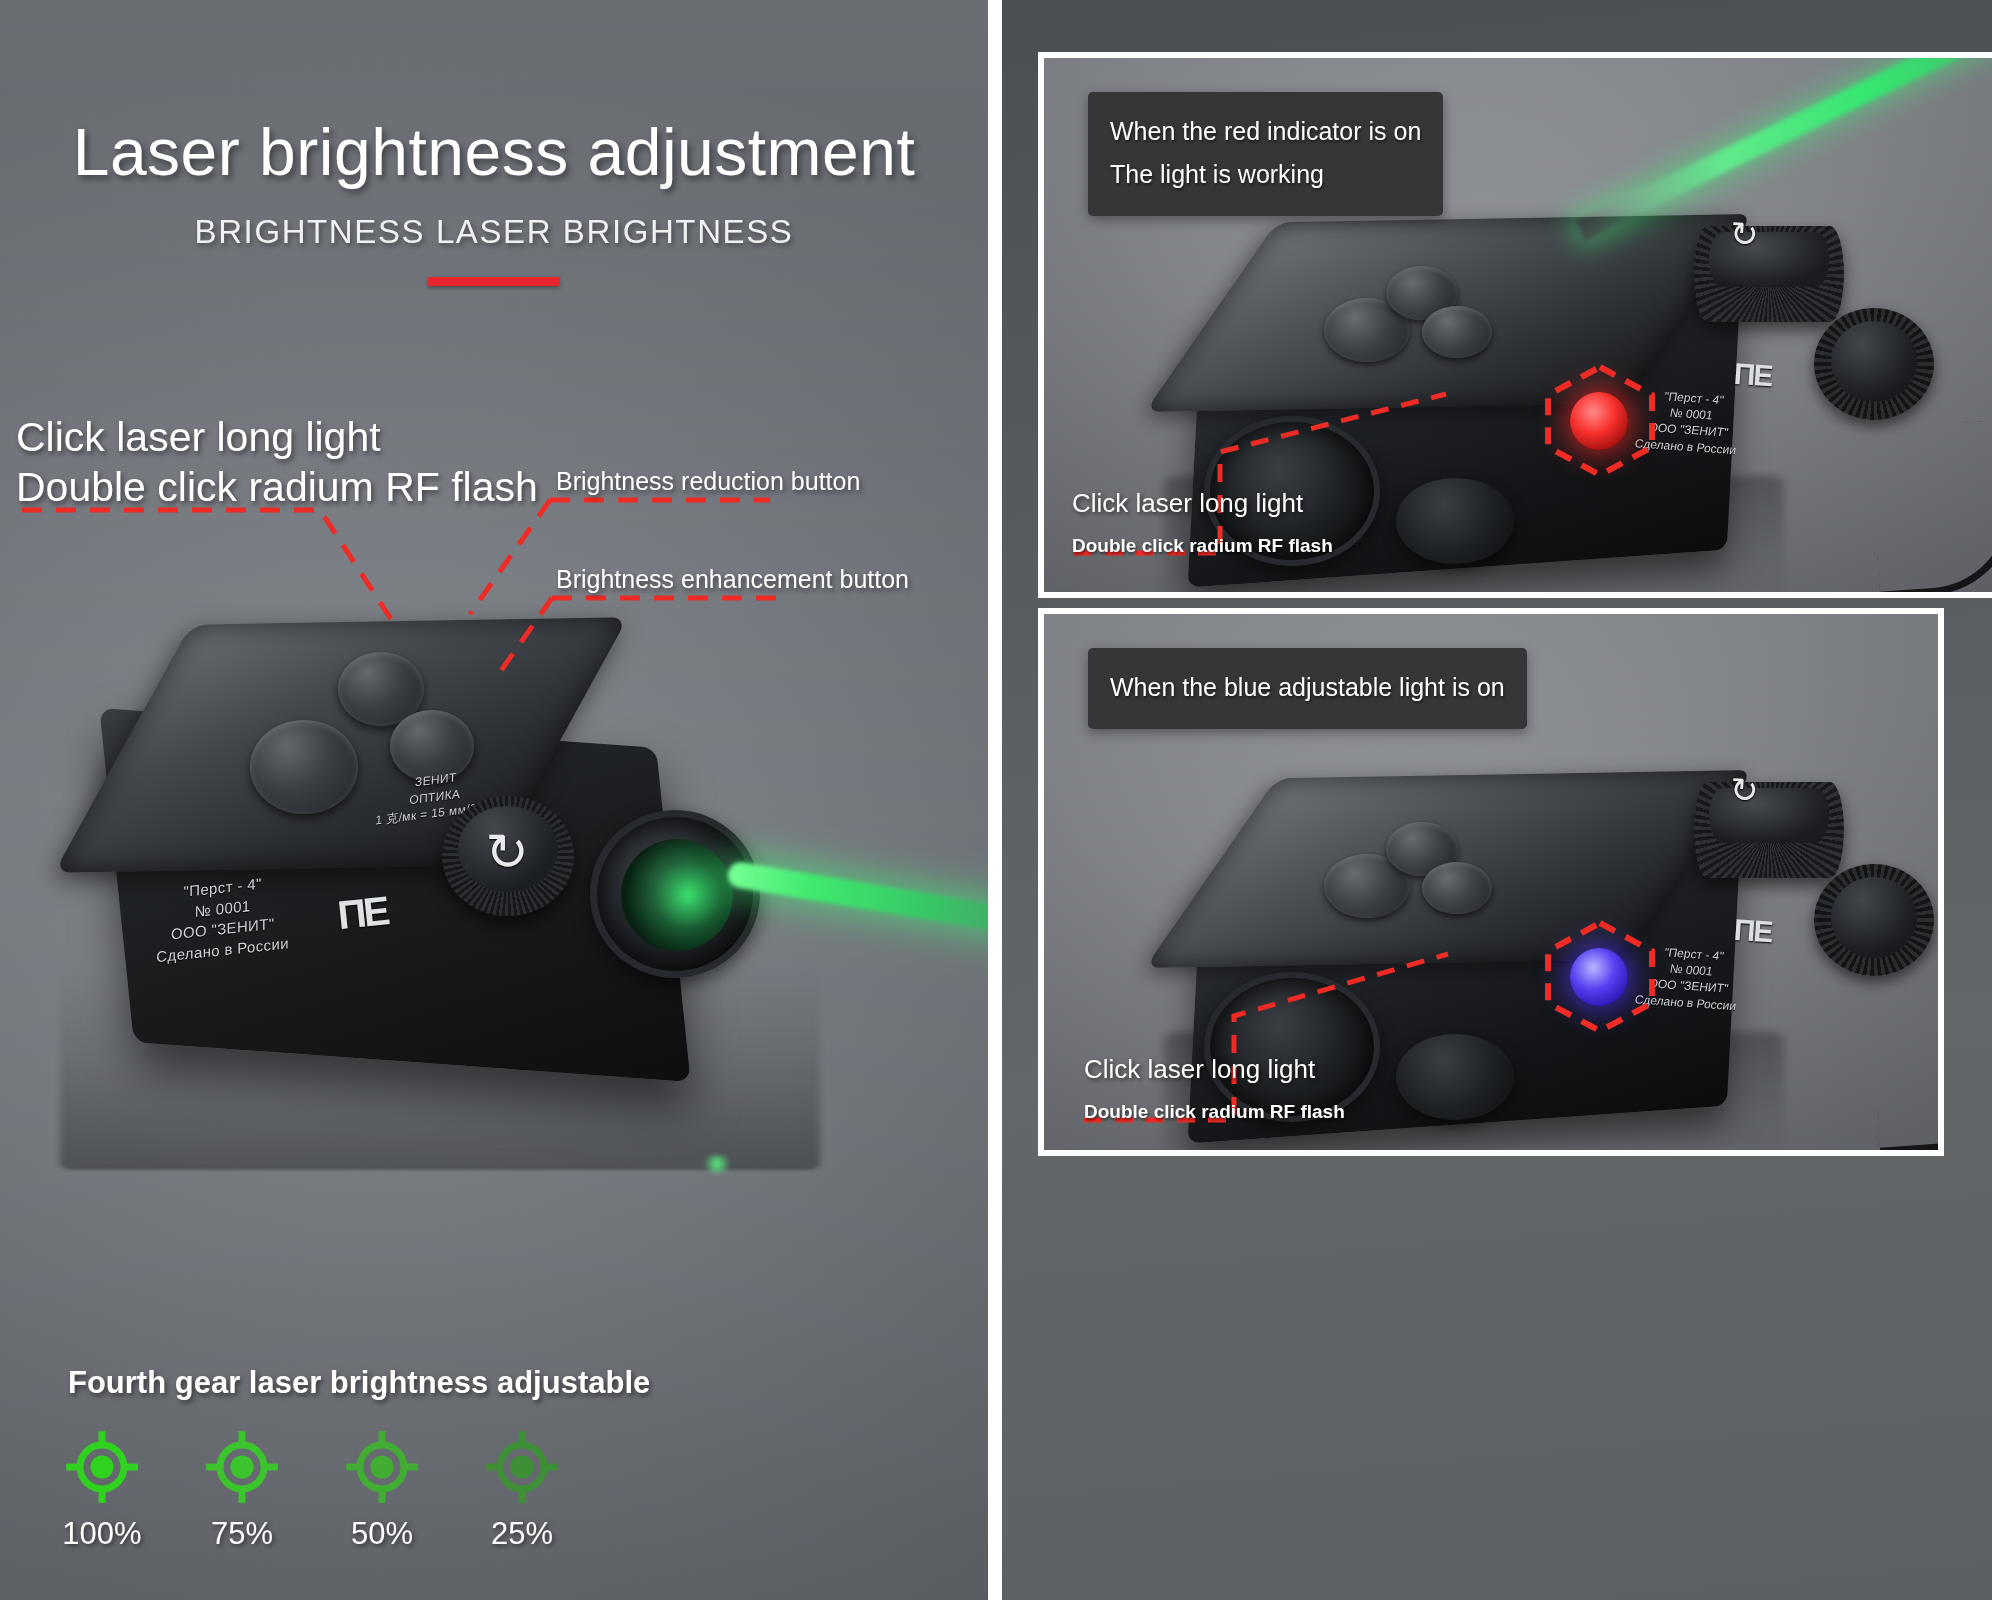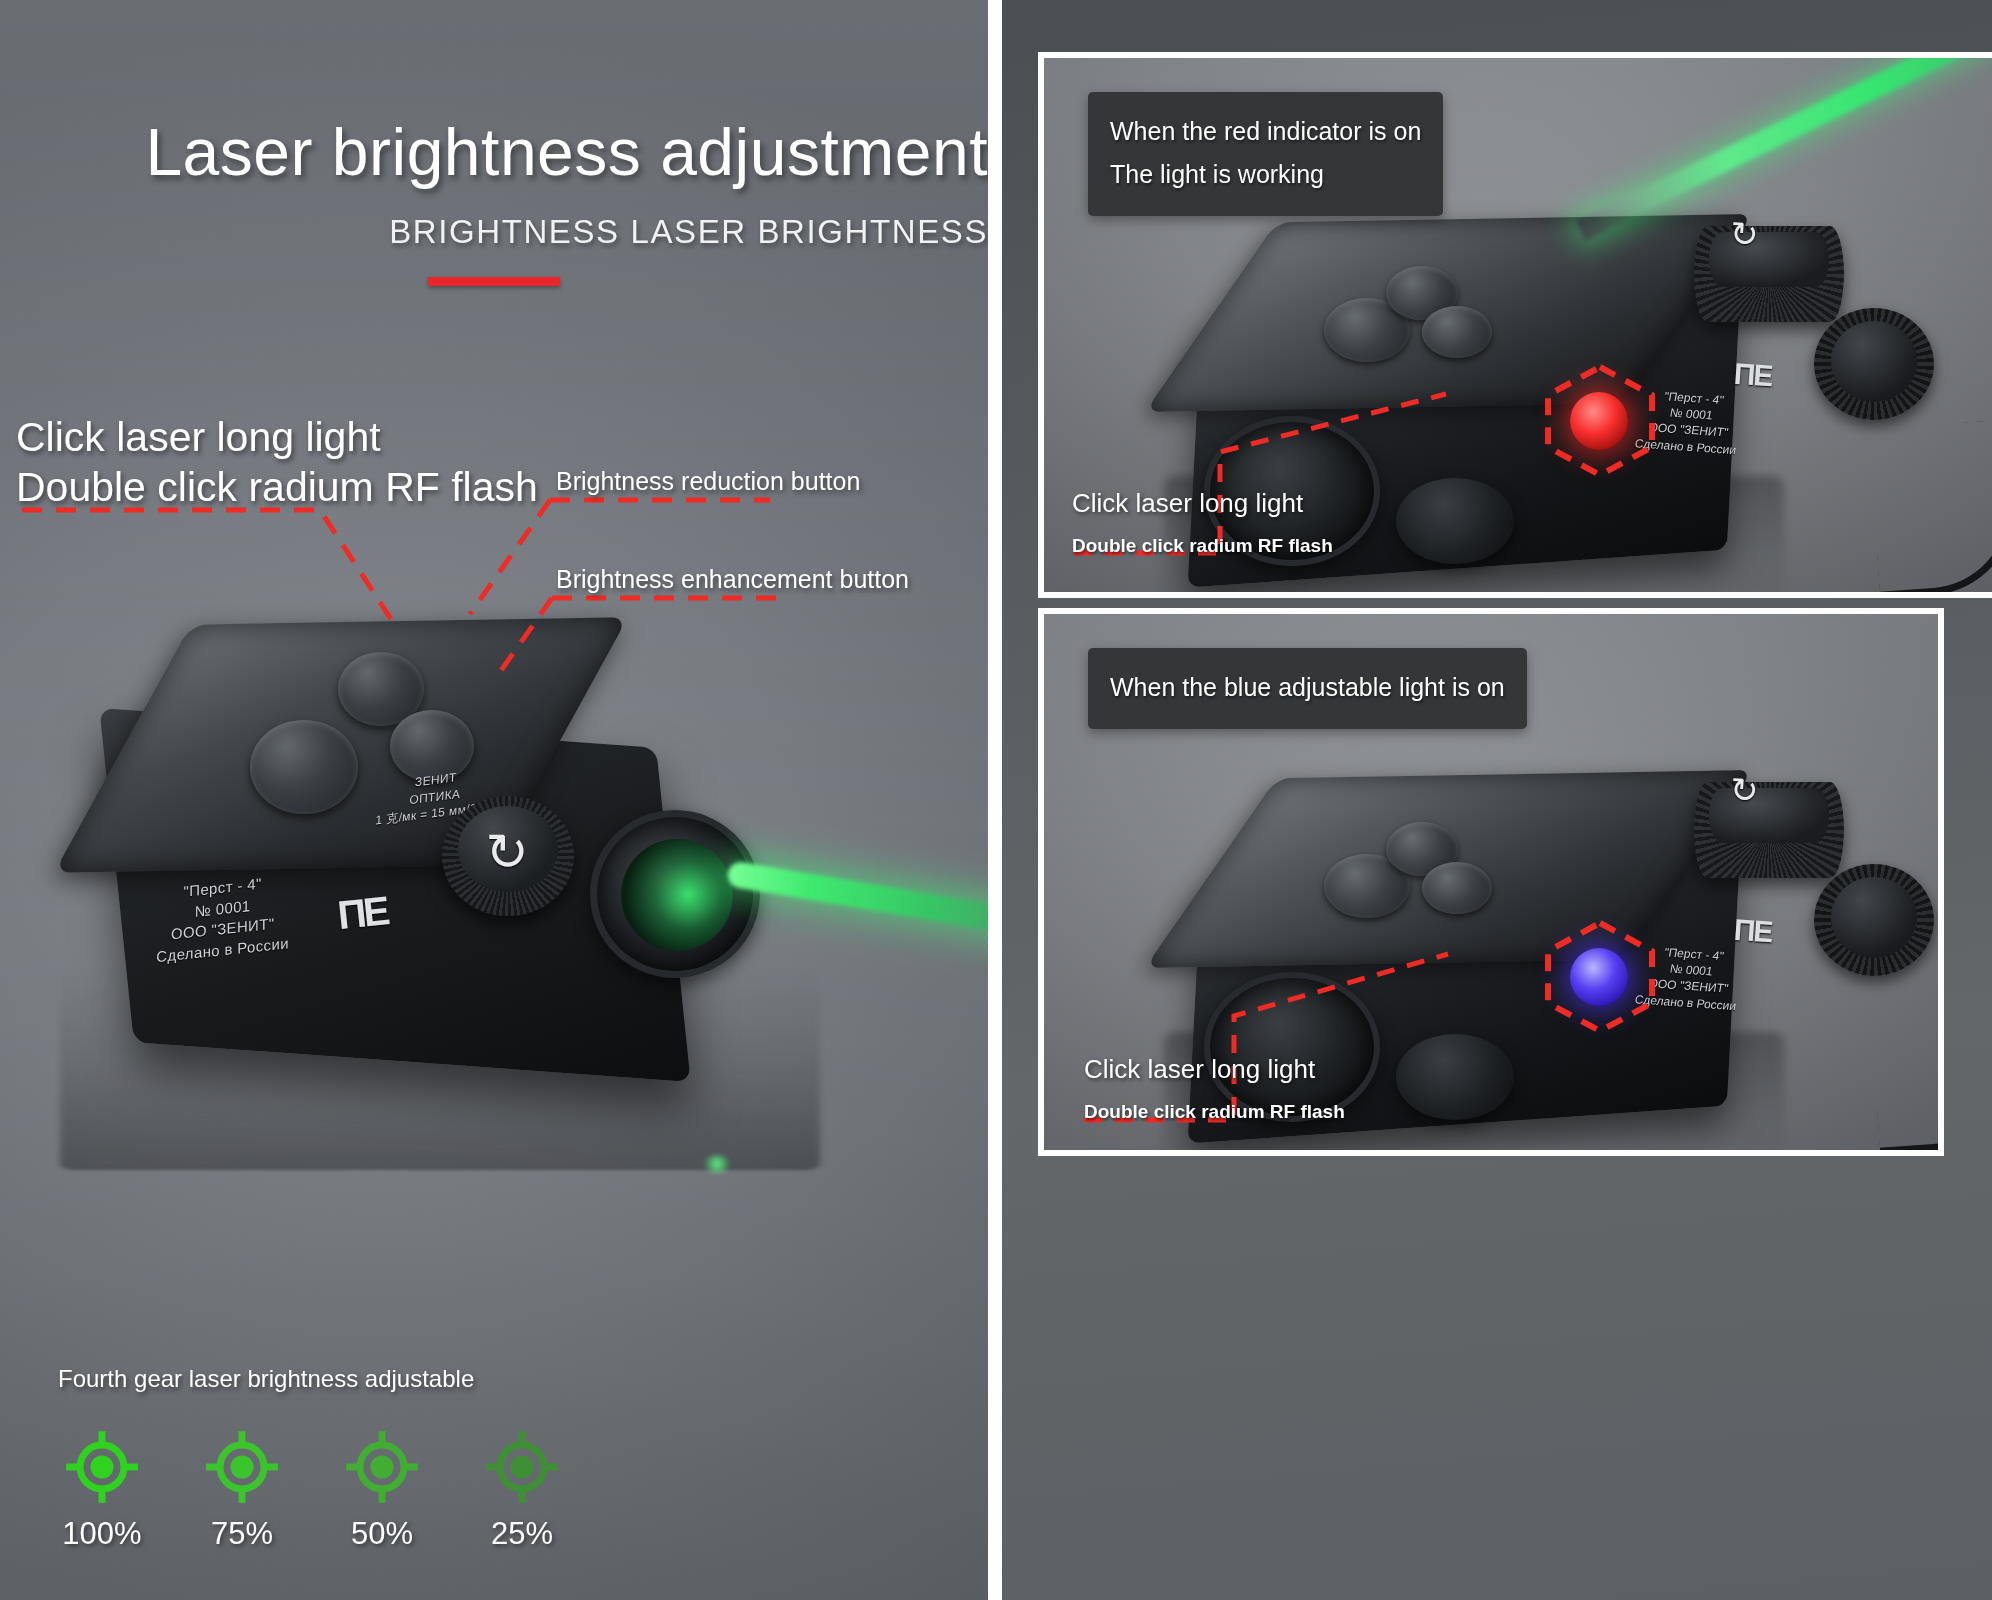--- a/index.html
+++ b/index.html
@@ -34,21 +34,21 @@
   
   .grain {
     position:absolute; inset:0;
     opacity:.18;
     background-image:
       repeating-linear-gradient(0deg, rgba(255,255,255,.035) 0 1px, transparent 1px 3px),
       repeating-linear-gradient(90deg, rgba(0,0,0,.03) 0 1px, transparent 1px 3px);
     pointer-events:none;
   }
 
-  .title-block { position:absolute; left:0; top:118px; width:988px; text-align:right; z-index:6; }
+  .title-block { position:absolute; left:0; top:118px; width:988px; text-align:center; z-index:6; }
   .main-title {
     font-size: 66px; font-weight: 400; color:#ffffff; letter-spacing:.5px;
     text-shadow: 3px 4px 6px rgba(0,0,0,.45);
     line-height: 1.05;
   }
   .sub-title {
     margin-top: 26px;
     font-size: 33px; font-weight: 400; color:#f0f1f3; letter-spacing: 1.6px;
     text-shadow: 2px 3px 5px rgba(0,0,0,.4);
   }
@@ -160,22 +160,22 @@
   }
   .refl-dot {
     position:absolute; left:700px; top:1155px; width:34px; height:18px; z-index:5;
     border-radius:50%;
     background: radial-gradient(circle, rgba(90,255,130,.95), rgba(40,200,90,0) 70%);
     filter: blur(2px);
   }
 
   
   .gear-label {
-    position:absolute; left:58px; top:1365px; z-index:8;
-    color:#ffffff; font-size:24px; font-weight:400;
+    position:absolute; left:68px; top:1365px; z-index:8;
+    color:#ffffff; font-size:31px; font-weight:700;
     text-shadow: 2px 3px 5px rgba(0,0,0,.5); white-space:nowrap;
   }
   .gear-row { position:absolute; left:60px; top:1430px; z-index:8; display:flex; gap:56px; }
   .gear-item { width:84px; text-align:center; }
   .gear-icon { width:74px; height:74px; margin:0 auto; display:block; }
   .gear-pct {
     margin-top:12px; color:#ffffff; font-size:31px; font-weight:400;
     text-shadow: 2px 2px 4px rgba(0,0,0,.5);
   }
 

